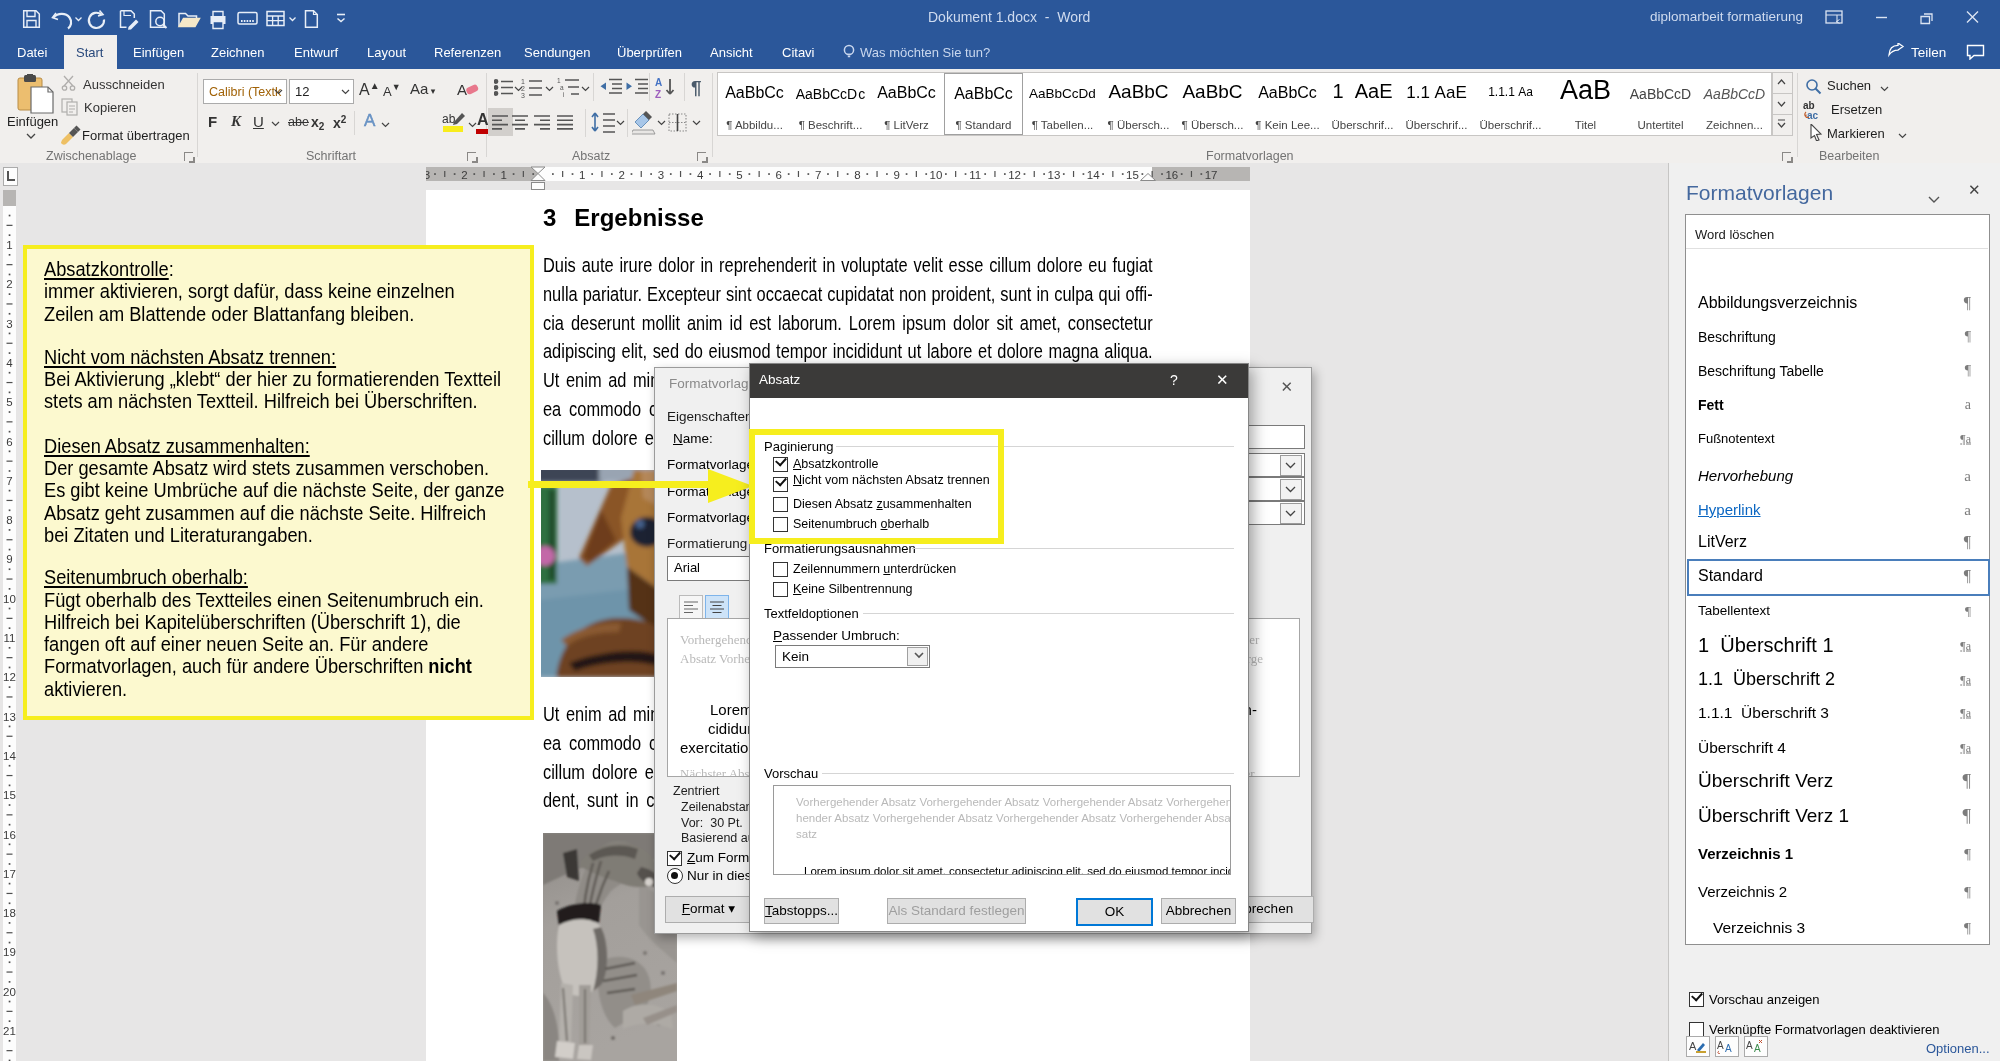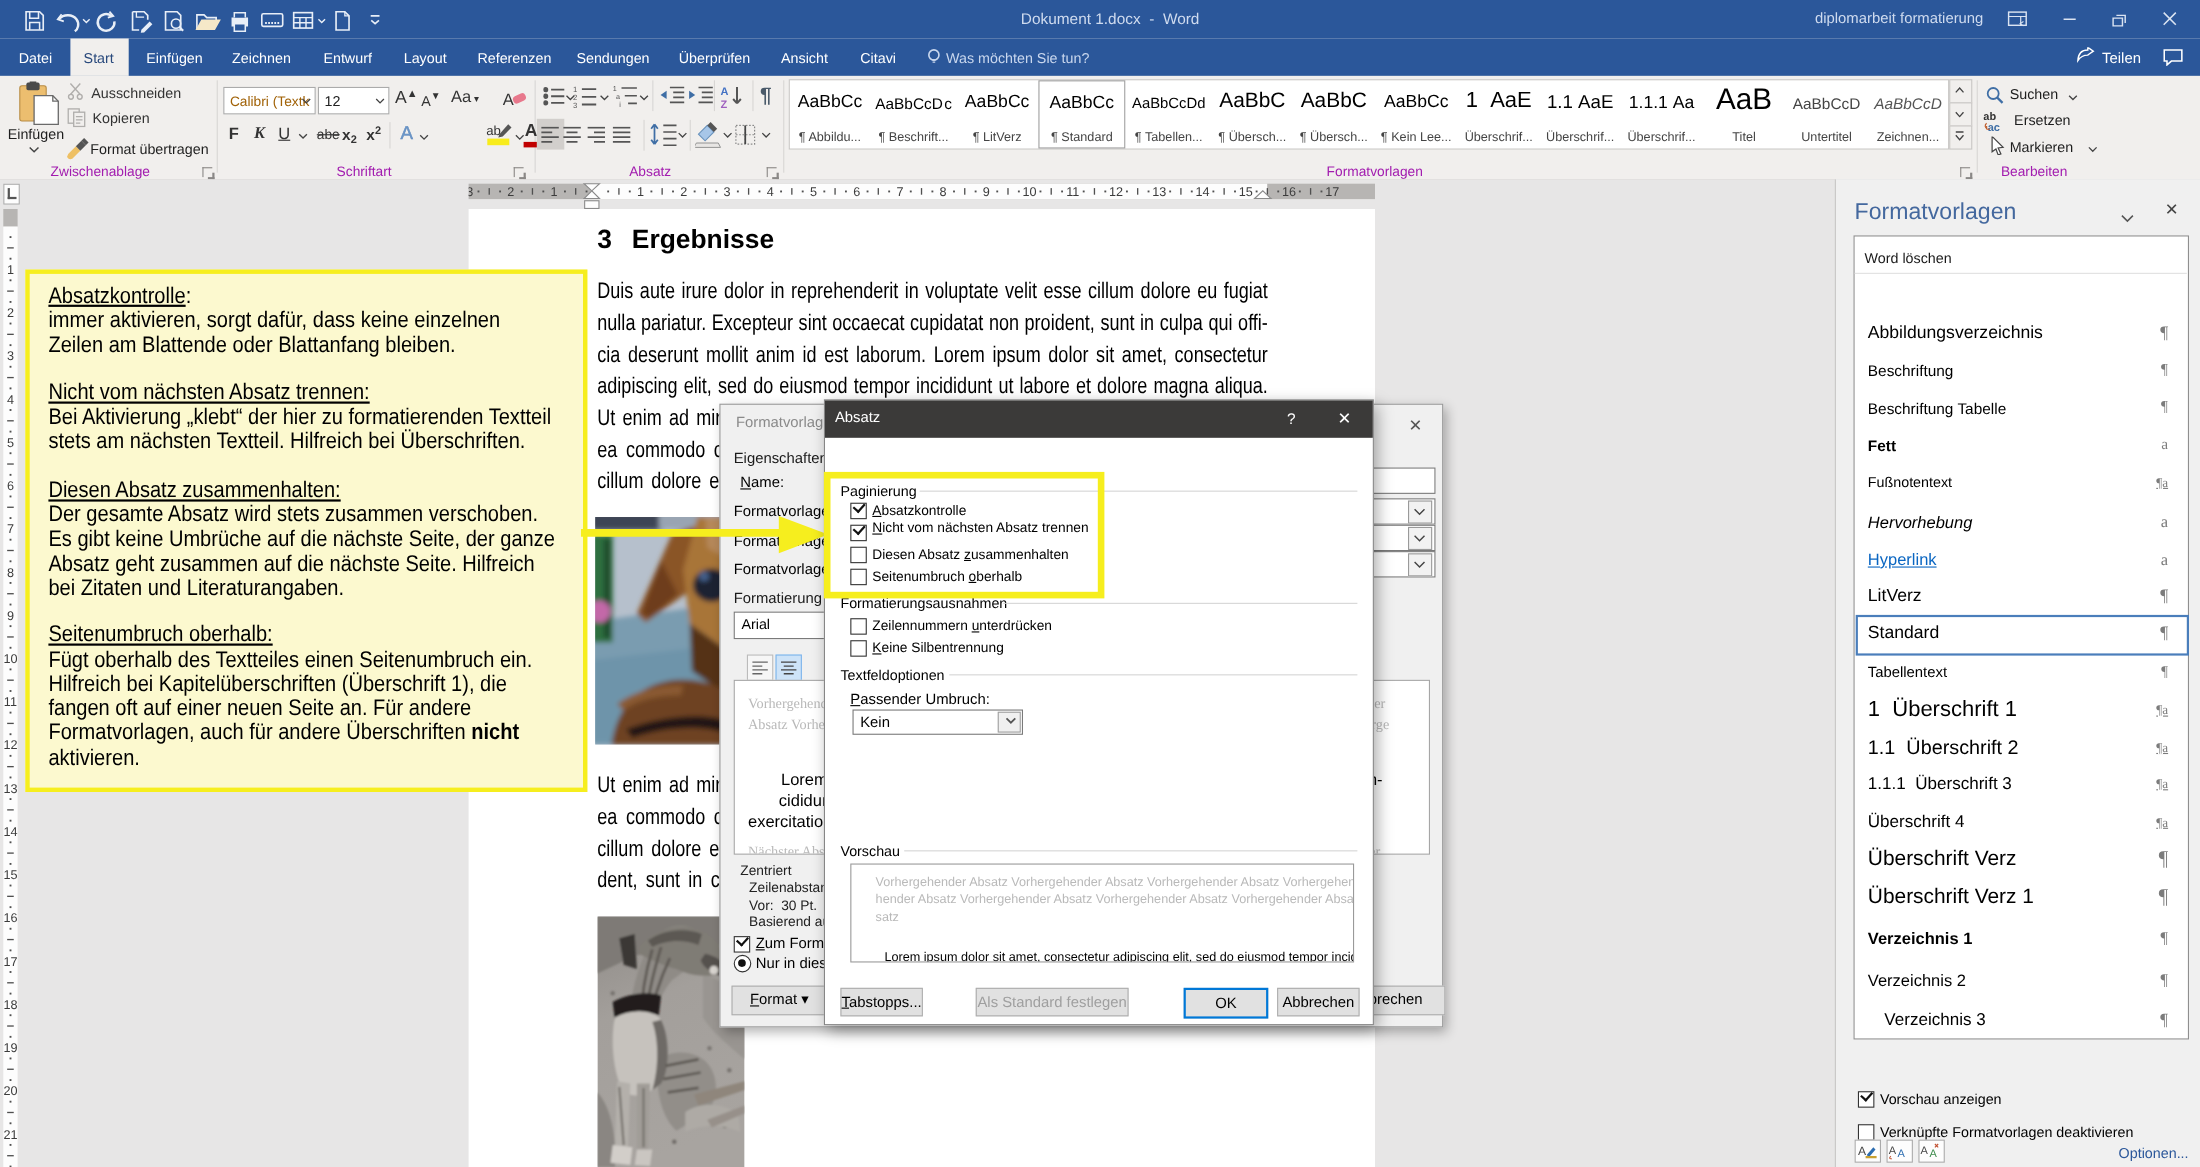--- a/index.html
+++ b/index.html
@@ -1,20 +1,20 @@
 <!DOCTYPE html>
 <html><head><meta charset="utf-8">
 <style>
   html,body{margin:0;padding:0}
   body{width:2000px;height:1061px;overflow:hidden;font-family:"Liberation Sans",sans-serif;-webkit-font-smoothing:antialiased}
   #app{position:relative;width:2000px;height:1061px;background:#e7e6e6;overflow:hidden}
   .abs{position:absolute}
   .nw{white-space:nowrap}
   .tab{color:#fff;font-size:13px;position:absolute;top:10px}
-  .glabel{position:absolute;top:80px;font-size:12.5px;color:#a21caf}
+  .glabel{position:absolute;top:80px;font-size:12.5px;color:#737373}
   .launch{position:absolute;top:83px;width:8px;height:8px;border-left:1px solid #8a8886;border-top:1px solid #8a8886}
   .launch:after{content:"";position:absolute;right:-2px;bottom:-2px;width:4px;height:4px;border-right:2px solid #8a8886;border-bottom:2px solid #8a8886}
   .vsep{position:absolute;top:4px;height:84px;width:1px;background:#d8d6d4}
   .gray{color:#a6a4a2}
   .rtxt{position:absolute;font-size:13px;color:#333;white-space:nowrap}
   .gal-s{position:absolute;top:6px;left:0;right:0;text-align:center;white-space:nowrap;color:#000}
   .gal-l{position:absolute;bottom:3px;left:0;right:0;text-align:center;white-space:nowrap;font-size:11.5px;color:#444}
   .chk{position:absolute;width:13px;height:13px;border:1px solid #333;background:#fff}
   .chk.on:after{content:"";position:absolute;left:2px;top:-1px;width:8px;height:5px;border-left:2px solid #111;border-bottom:2px solid #111;transform:rotate(-48deg)}
   .dlbl{font-size:12.5px;color:#000;position:absolute;white-space:nowrap}
@@ -344,21 +344,21 @@
         </div>
     <div class="abs" style="left:1327px;top:3px;width:71px;height:62px">
           <div class="gal-s" style="font-size:20px;top:8px">1&nbsp;&nbsp;AaE</div>
           <div class="gal-l">Überschrif...</div>
         </div>
     <div class="abs" style="left:1401px;top:3px;width:71px;height:62px">
           <div class="gal-s" style="font-size:17px;top:11px">1.1&nbsp;AaE</div>
           <div class="gal-l">Überschrif...</div>
         </div>
     <div class="abs" style="left:1475px;top:3px;width:71px;height:62px">
-          <div class="gal-s" style="font-size:16px;top:13px">1.1.1&nbsp;Aa</div>
+          <div class="gal-s" style="font-size:12px;top:13px">1.1.1&nbsp;Aa</div>
           <div class="gal-l">Überschrif...</div>
         </div>
     <div class="abs" style="left:1549px;top:3px;width:73px;height:62px">
           <div class="gal-s" style="font-size:27px;top:3px;font-weight:300">AaB</div>
           <div class="gal-l">Titel</div>
         </div>
     <div class="abs" style="left:1625px;top:3px;width:71px;height:62px">
           <div class="gal-s" style="font-size:14px;top:14px;color:#444">AaBbCcD</div>
           <div class="gal-l">Untertitel</div>
         </div>

